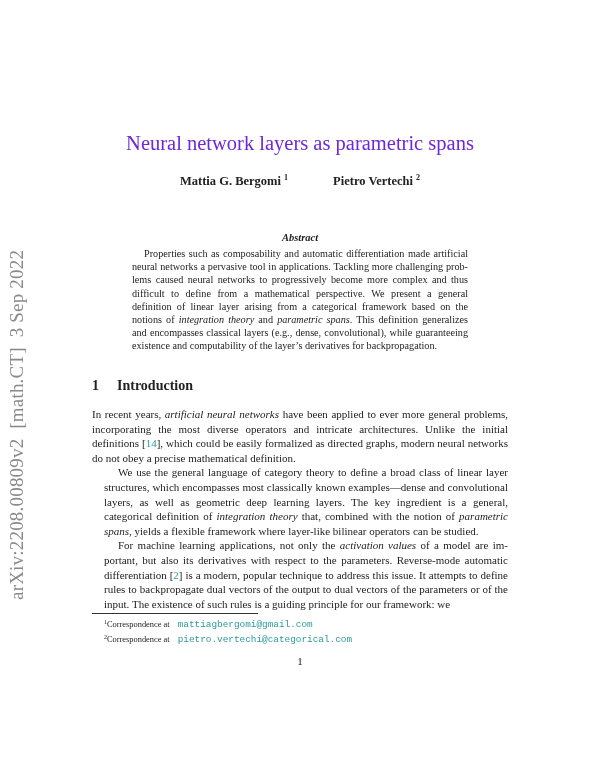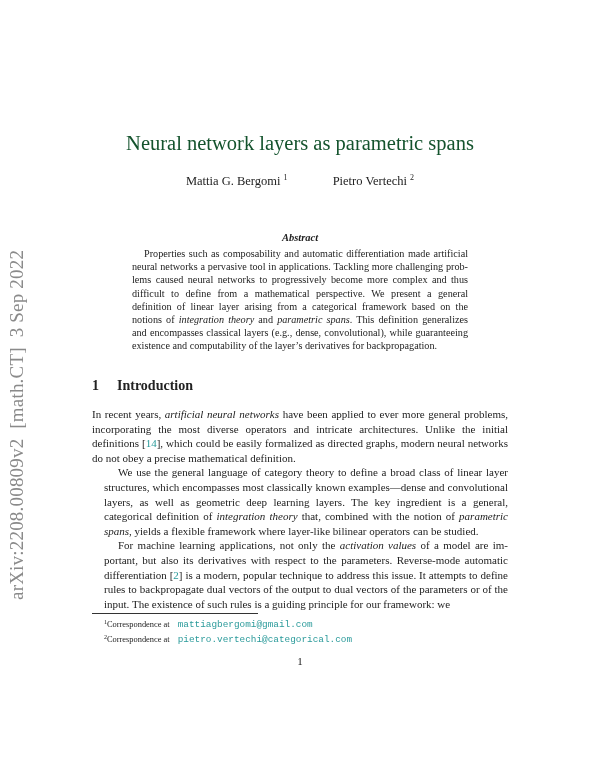--- a/index.html
+++ b/index.html
@@ -15,25 +15,25 @@
     transform: rotate(-90deg) translate(-200px, 0);
     font-size: 19px;
     color: #8a8a8a;
     white-space: pre;
     letter-spacing: 0.2px;
     width: 410px;
     text-align: left;
   }
   .title {
     position: absolute; left: 0; right: 0; top: 132px;
-    text-align: center; font-size: 20.5px; color: #14532d;
+    text-align: center; font-size: 20.5px; color: #6d28d9;
   }
   .authors {
     position: absolute; left: 0; right: 0; top: 173px;
-    text-align: center; font-size: 12.5px; color: #222;
+    text-align: center; font-size: 12.5px; color: #222; font-weight: bold;
   }
   .authors .author { display: inline-block; }
   .authors .author + .author { margin-left: 42px; }
   .authors sup { font-size: 8px; vertical-align: 5px; margin-left: 3px; }
   .abstract-title {
     position: absolute; left: 0; right: 0; top: 232px;
     text-align: center; font-size: 10.5px; font-weight: bold; font-style: italic;
   }
   .abstract-body {
     position: absolute; left: 132px; width: 336px; top: 247px;

